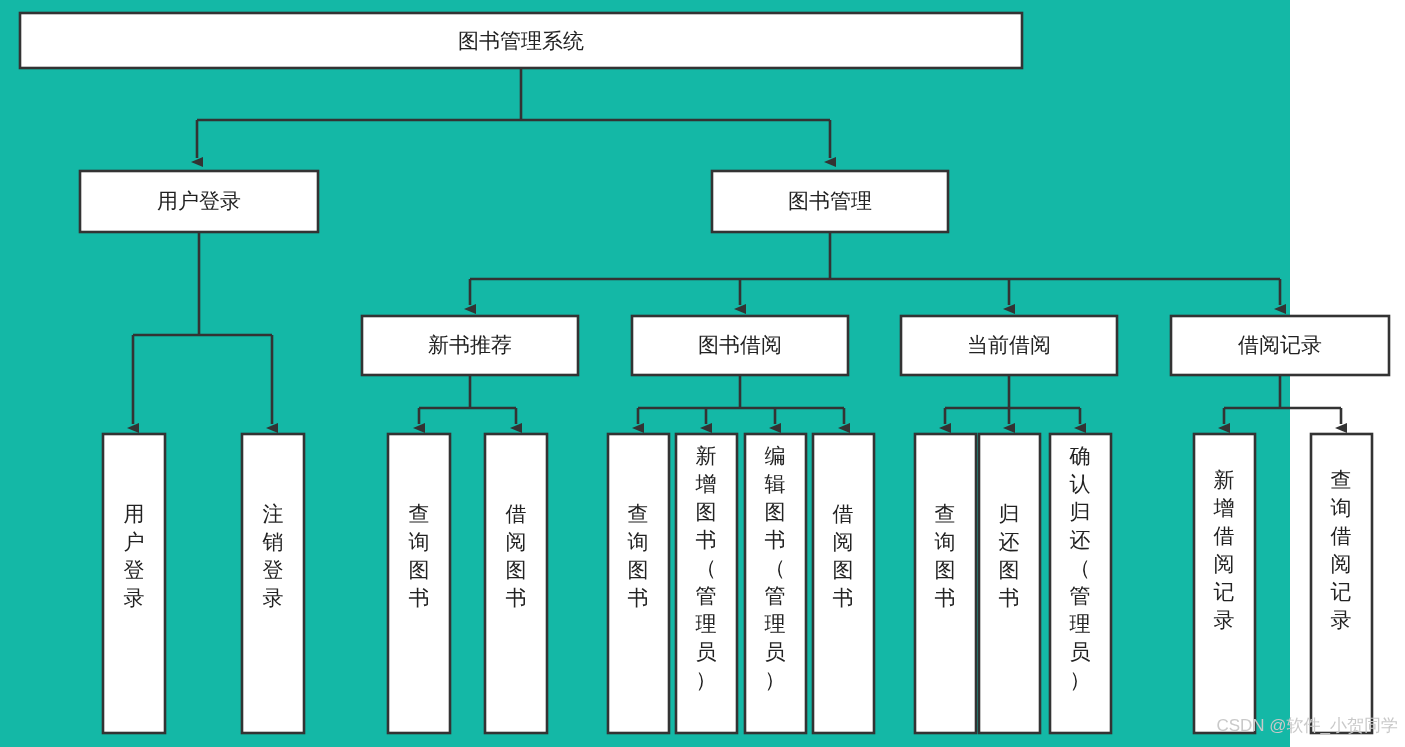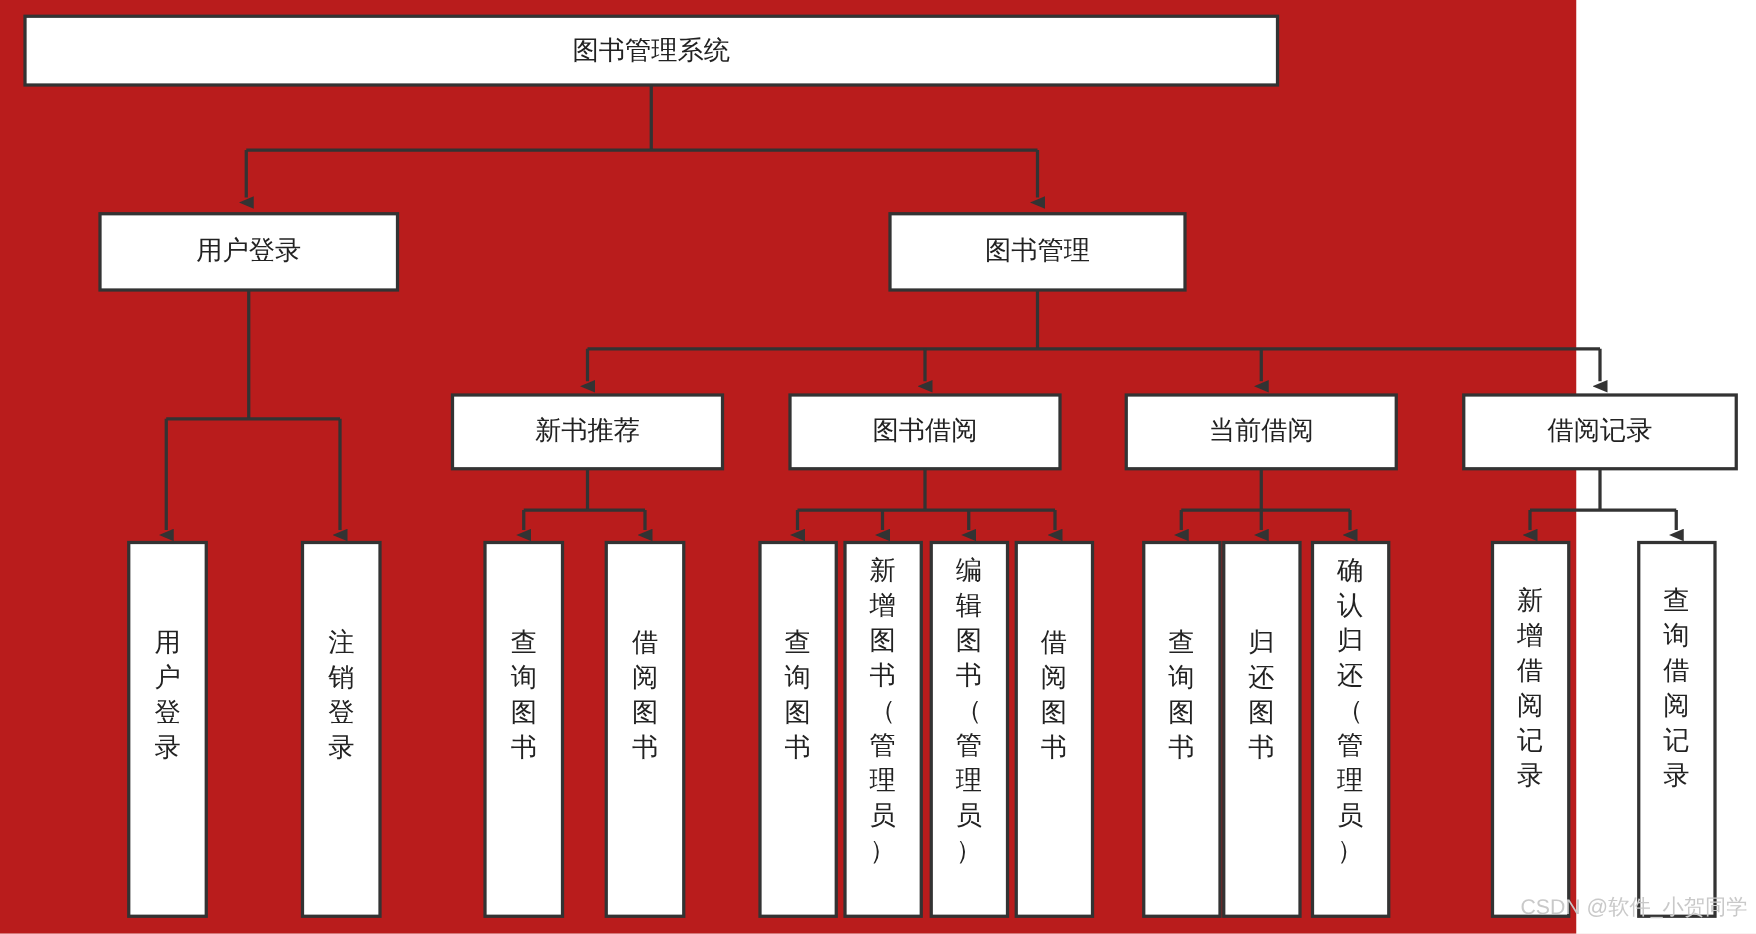--- a/index.html
+++ b/index.html
@@ -1,18 +1,18 @@
 <!DOCTYPE html>
 <html><head>
 <meta charset="utf-8">
 <style>
   html,body{margin:0;padding:0;background:#ffffff;}
   body{width:1405px;height:747px;overflow:hidden;
        font-family:"Liberation Sans","DejaVu Sans",sans-serif;}
-  #diagram-root{position:relative;width:1261px;height:747px;background:#b91c1c;}
+  #diagram-root{position:relative;width:1261px;height:747px;background:#14b8a6;padding-left:29px;}
   svg{display:block;position:absolute;top:0;left:0;}
   .node-rect{fill:#ffffff;stroke:#333333;stroke-width:2.6;}
   .link{stroke:#333333;stroke-width:2.6;fill:none;stroke-linecap:butt;}
   .node-label{fill:#222222;font-family:"Liberation Sans","DejaVu Sans",sans-serif;
               font-size:21px;text-anchor:middle;dominant-baseline:middle;}
   .node-label-v{fill:#222222;font-family:"Liberation Sans","DejaVu Sans",sans-serif;
                 font-size:21px;text-anchor:middle;}
   .watermark{fill:#c9c9c9;font-family:"Liberation Sans","DejaVu Sans",sans-serif;
              font-size:17px;text-anchor:end;}
 </style>

